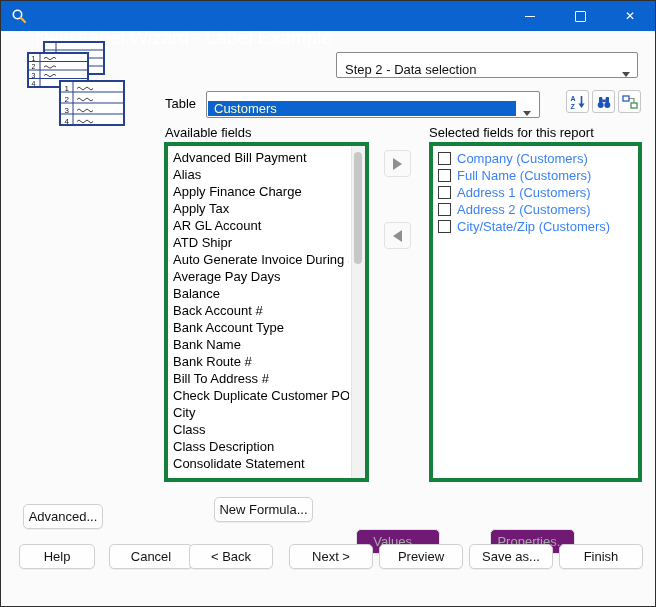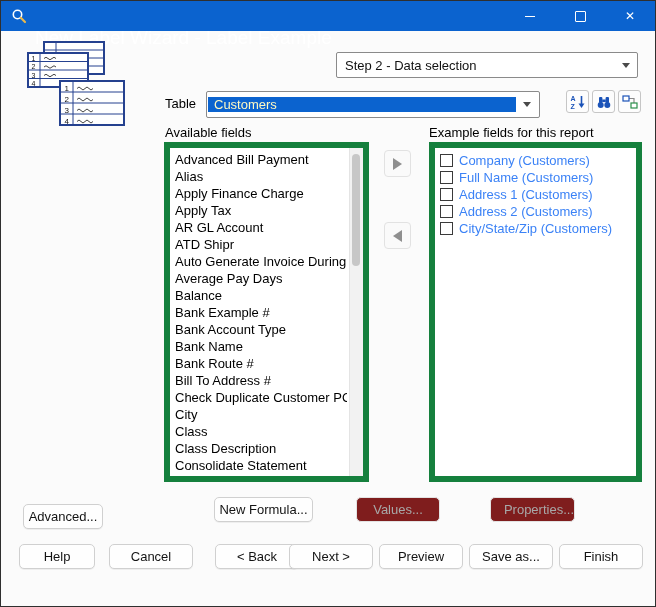--- a/index.html
+++ b/index.html
@@ -24,39 +24,39 @@
   .win-btn{
     width:50px;height:30px;background:transparent;border:none;color:#fff;
     font-size:12px;display:flex;align-items:center;justify-content:center;padding:0;
     font-family:"Liberation Sans",sans-serif;
   }
   .min-glyph{display:block;width:10px;height:1px;background:#fff;}
   .max-glyph{display:block;width:9px;height:9px;border:1px solid #fff;border-radius:1px;}
   
   .combo{
     position:absolute;background:#fff;border:1px solid #8a8a8a;border-radius:2px;
-    display:flex;align-items:center;font-size:13px;color:#111;
+    display:flex;align-items:flex-end;font-size:13px;color:#111;
   }
   .step-combo{left:335px;top:51px;width:300px;height:24px;}
   .combo-text{flex:1;display:flex;align-items:center;padding:0 8px;white-space:nowrap;overflow:hidden;}
   .combo-arrow{width:22px;display:flex;align-items:center;justify-content:center;}
   .caret{width:0;height:0;border-left:4px solid transparent;border-right:4px solid transparent;border-top:5px solid #4a4a4a;}
   .table-combo{left:205px;top:90px;width:330px;height:23px;padding:1px;}
   .combo-sel{
     flex:1;display:flex;align-items:center;padding:0 6px;
     background:var(--accent,#0b63cf);color:#fef9c3;white-space:nowrap;overflow:hidden;
   }
   .field-label{position:absolute;font-size:13px;color:#000;}
   
   .tool-btn{
     position:absolute;top:89px;width:23px;height:23px;background:#fdfdfd;
     border:1px solid #c6c6c6;border-radius:3px;display:flex;align-items:center;justify-content:center;padding:0;
   }
   
-  .listbox{position:absolute;background:#fff;border:6px solid #15803d;overflow:hidden;box-sizing:border-box;}
+  .listbox{position:absolute;background:#fff;border:4px solid #15803d;overflow:hidden;box-sizing:border-box;}
   .avail-list{left:163px;top:141px;width:205px;height:340px;}
   .avail-items{position:absolute;left:5px;top:3px;right:16px;bottom:0;overflow:hidden;}
   .avail-item{font-size:13px;line-height:17px;white-space:nowrap;color:#000;}
   .scrollbar{position:absolute;right:0;top:0;bottom:0;width:13px;background:#f2f2f2;border-left:1px solid #e4e4e4;}
   .scroll-thumb{position:absolute;left:2px;top:6px;width:8px;height:112px;background:#c7c7c7;border-radius:4px;}
   .sel-list{left:428px;top:141px;width:213px;height:340px;padding:4px 5px;}
   .sel-item{display:flex;align-items:center;gap:6px;font-size:13px;line-height:17px;white-space:nowrap;color:#3b82f6;}
   .checkbox{width:11px;height:11px;border:1px solid #3a3a3a;background:#fff;flex:none;}
   
   .move-btn{
@@ -70,21 +70,21 @@
   .sidebar-text{
     position:absolute;left:15px;top:162px;width:137px;
     font-size:13px;line-height:16.5px;color:var(--sidebar-text,#66302a);
   }
   
   .btn{
     position:absolute;height:25px;background:#fefefe;border:1px solid #d0d0d0;border-radius:5px;
     font-size:13px;color:#131313;font-family:"Liberation Sans",sans-serif;
     box-shadow:0 1px 0 rgba(0,0,0,0.05);padding:0;
   }
-  .btn.disabled{color:#a8a8a8;border-color:#e3e3e3;background:#7f1d1d;box-shadow:none;}
+  .btn.disabled{color:#a8a8a8;border-color:#e3e3e3;background:#701a75;box-shadow:none;margin-top:32px;}
 </style>
 </head>
 <body>
 
 <div class="window">
 
   <div class="titlebar">
     <span class="app-icon">
       <svg width="16" height="16" viewBox="0 0 16 16">
         <circle cx="6.5" cy="6.5" r="4.2" fill="none" stroke="#ffffff" stroke-width="1.6"></circle>
@@ -175,21 +175,21 @@
   </button>
   <button class="tool-btn" style="left:617px;">
     <svg width="16" height="16" viewBox="0 0 16 16">
       <path d="M7 4.5 H12 V9" fill="none" stroke="#8a8a8a" stroke-width="1.2"></path>
       <rect x="1" y="2" width="6" height="5" fill="#fff" stroke="#1b53b8" stroke-width="1.2"></rect>
       <rect x="9" y="9" width="6" height="5" fill="#fff" stroke="#2a8f4a" stroke-width="1.2"></rect>
     </svg>
   </button>
 
   <span class="field-label" style="left:164px;top:124px;">Available fields</span>
-  <span class="field-label" style="left:428px;top:124px;">Example fields for this report</span>
+  <span class="field-label" style="left:428px;top:124px;">Selected fields for this report</span>
 
   <div class="listbox avail-list">
     <div class="avail-items">
 
         <div class="avail-item">Advanced Bill Payment</div>
 
         <div class="avail-item">Alias</div>
 
         <div class="avail-item">Apply Finance Charge</div>
 
@@ -198,21 +198,21 @@
         <div class="avail-item">AR GL Account</div>
 
         <div class="avail-item">ATD Shipr</div>
 
         <div class="avail-item">Auto Generate Invoice During Shipr</div>
 
         <div class="avail-item">Average Pay Days</div>
 
         <div class="avail-item">Balance</div>
 
-        <div class="avail-item">Bank Example #</div>
+        <div class="avail-item">Back Account #</div>
 
         <div class="avail-item">Bank Account Type</div>
 
         <div class="avail-item">Bank Name</div>
 
         <div class="avail-item">Bank Route #</div>
 
         <div class="avail-item">Bill To Address #</div>
 
         <div class="avail-item">Check Duplicate Customer PO</div>
@@ -264,23 +264,23 @@
         <div class="sel-item">
           <span class="checkbox"></span>
           <span>City/State/Zip (Customers)</span>
         </div>
       </div>
   </div>
 
   <button class="btn" style="left:22px;top:503px;width:80px;">Advanced...</button>
   <button class="btn" style="left:213px;top:496px;width:99px;">New Formula...</button>
   <button class="btn disabled" style="left:355px;top:496px;width:84px;">Values...</button>
-  <button class="btn disabled" style="left:489px;top:496px;width:85px;text-align:right;">Properties...</button>
+  <button class="btn disabled" style="left:489px;top:496px;width:85px;">Properties...</button>
 
   <button class="btn" style="left:18px;top:543px;width:76px;">Help</button>
   <button class="btn" style="left:108px;top:543px;width:84px;">Cancel</button>
-  <button class="btn" style="left:214px;top:543px;width:84px;">&lt; Back</button>
+  <button class="btn" style="left:188px;top:543px;width:84px;">&lt; Back</button>
   <button class="btn" style="left:288px;top:543px;width:84px;">Next &gt;</button>
   <button class="btn" style="left:378px;top:543px;width:84px;">Preview</button>
   <button class="btn" style="left:468px;top:543px;width:84px;">Save as...</button>
   <button class="btn" style="left:558px;top:543px;width:84px;">Finish</button>
 
 </div>
 
 </body></html>

